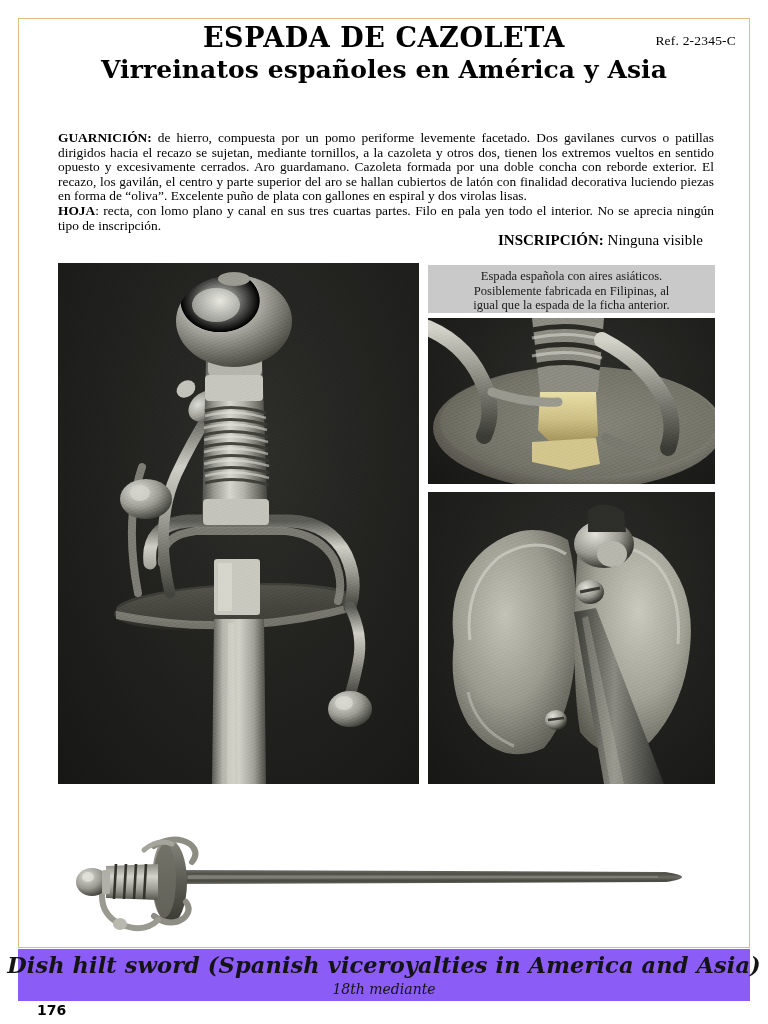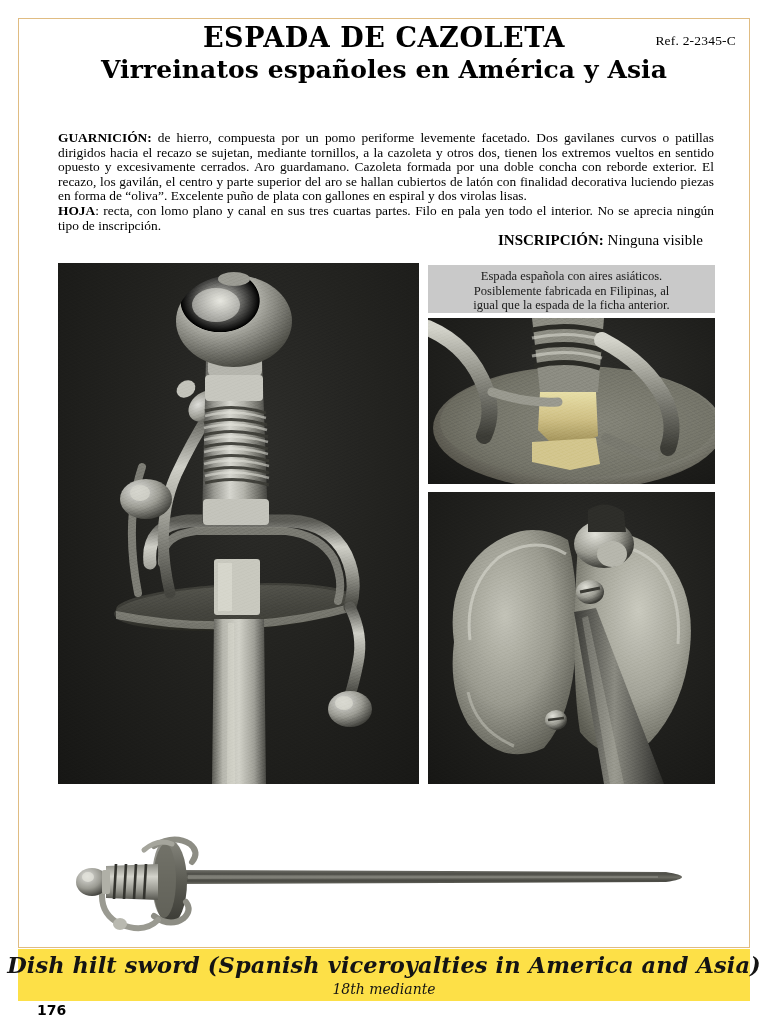--- a/index.html
+++ b/index.html
@@ -168,21 +168,21 @@
     font-size: 12.6px;
     letter-spacing: 0.1px;
   }
   #measurements span { margin: 0 13px; }
 
   
   #banner {
     position: absolute;
     left: 18px; top: 949px;
     width: 732px; height: 52px;
-    background: #fde047;
+    background: #8b5cf6;
     display: flex;
     flex-direction: column;
     align-items: center;
     justify-content: center;
   }
   #banner-title {
     font-family: "DejaVu Serif", "Liberation Serif", serif;
     font-weight: bold;
     font-style: italic;
     font-size: 22.5px;

